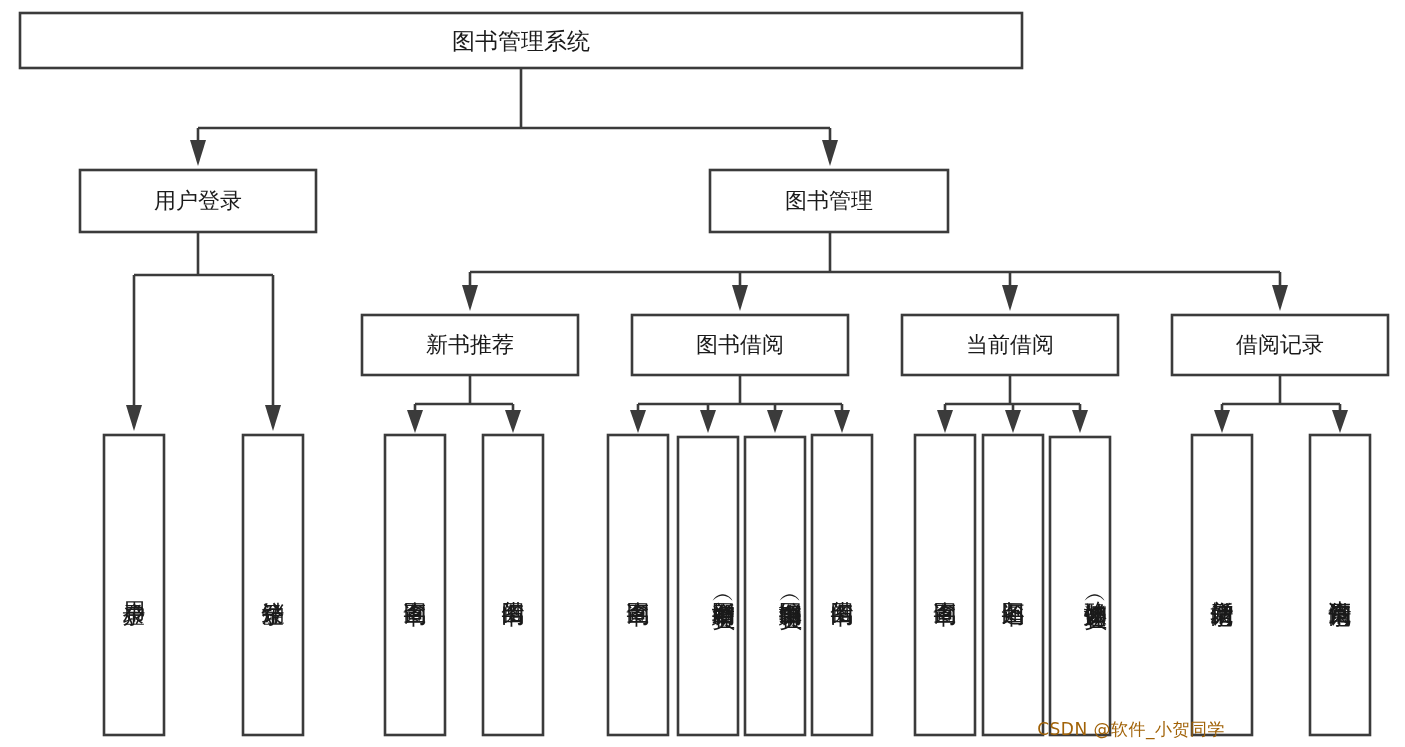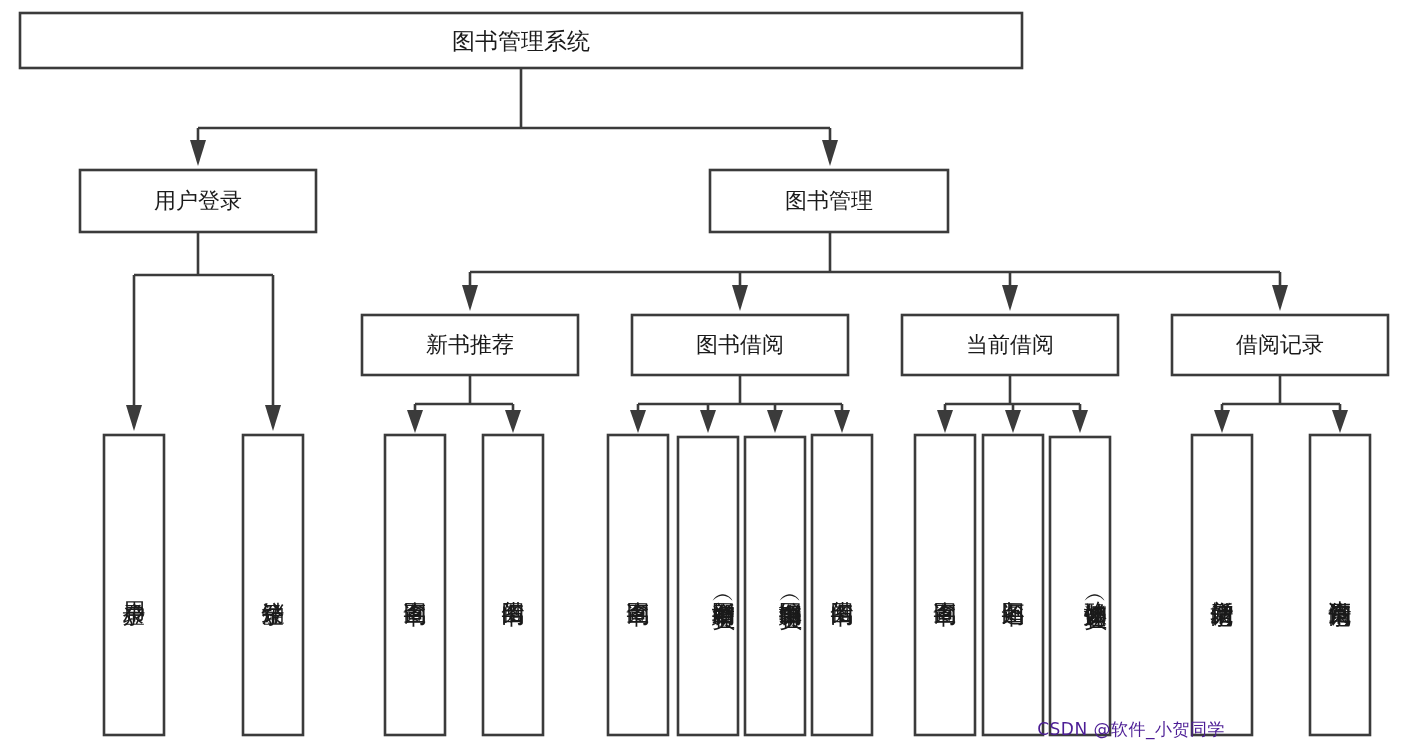--- a/index.html
+++ b/index.html
@@ -67,21 +67,21 @@
     letter-spacing: 1px;
     white-space: nowrap;
     pointer-events: none;
   }
   .watermark {
     position: absolute;
     right: 14px;
     bottom: 6px;
     font-family: "DejaVu Sans", "Liberation Sans", sans-serif;
     font-size: 17px;
-    color: #4c1d95;
+    color: #a16207;
     white-space: nowrap;
     letter-spacing: 0.5px;
     text-align: center;
   }
 </style>
 </head>
 <body>
 
 <div id="diagram-root">
 

